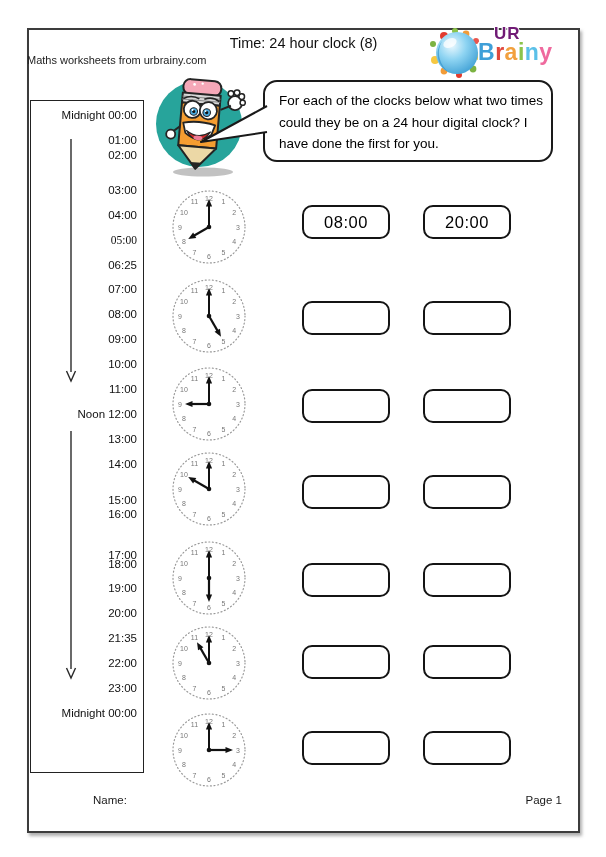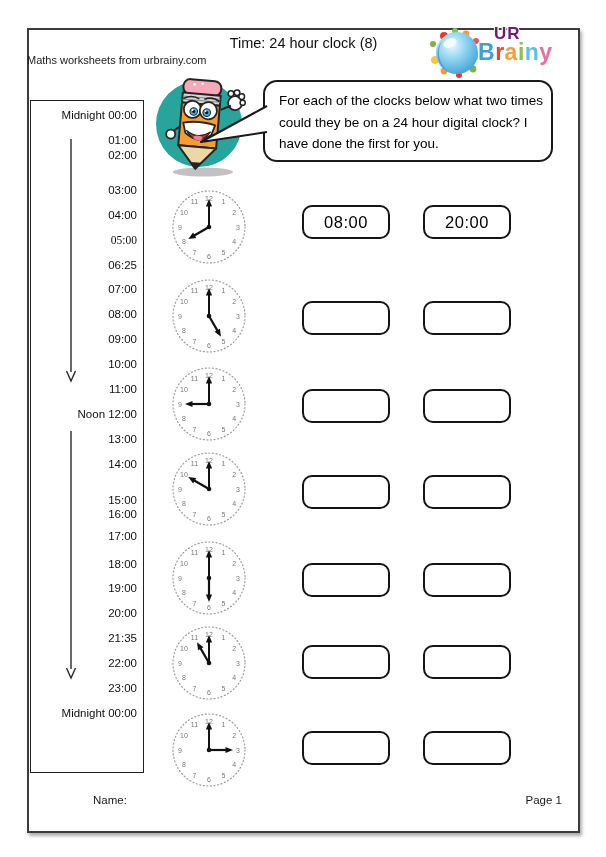--- a/index.html
+++ b/index.html
@@ -139,21 +139,21 @@
       <div class="tl-label" style="top: 182.44px;">07:00</div>
       <div class="tl-label" style="top: 207.36px;">08:00</div>
       <div class="tl-label" style="top: 232.28px;">09:00</div>
       <div class="tl-label" style="top: 257.2px;">10:00</div>
       <div class="tl-label" style="top: 282.12px;">11:00</div>
       <div class="tl-label" style="top: 307.04px;">Noon 12:00</div>
       <div class="tl-label" style="top: 331.96px;">13:00</div>
       <div class="tl-label" style="top: 356.88px;">14:00</div>
       <div class="tl-label" style="top: 393px;">15:00</div>
       <div class="tl-label" style="top: 406.72px;">16:00</div>
-      <div class="tl-label" style="top: 429px; text-align: center;">17:00</div>
+      <div class="tl-label" style="top: 448px; text-align: center;">17:00</div>
       <div class="tl-label" style="top: 456.56px;">18:00</div>
       <div class="tl-label" style="top: 481.48px;">19:00</div>
       <div class="tl-label" style="top: 506.4px;">20:00</div>
       <div class="tl-label" style="top: 531.32px;">21:35</div>
       <div class="tl-label" style="top: 556.24px;">22:00</div>
       <div class="tl-label" style="top: 581.16px;">23:00</div>
       <div class="tl-label" style="top: 606.08px;">Midnight 00:00</div>
     </div>
 
   <div id="clocks">

